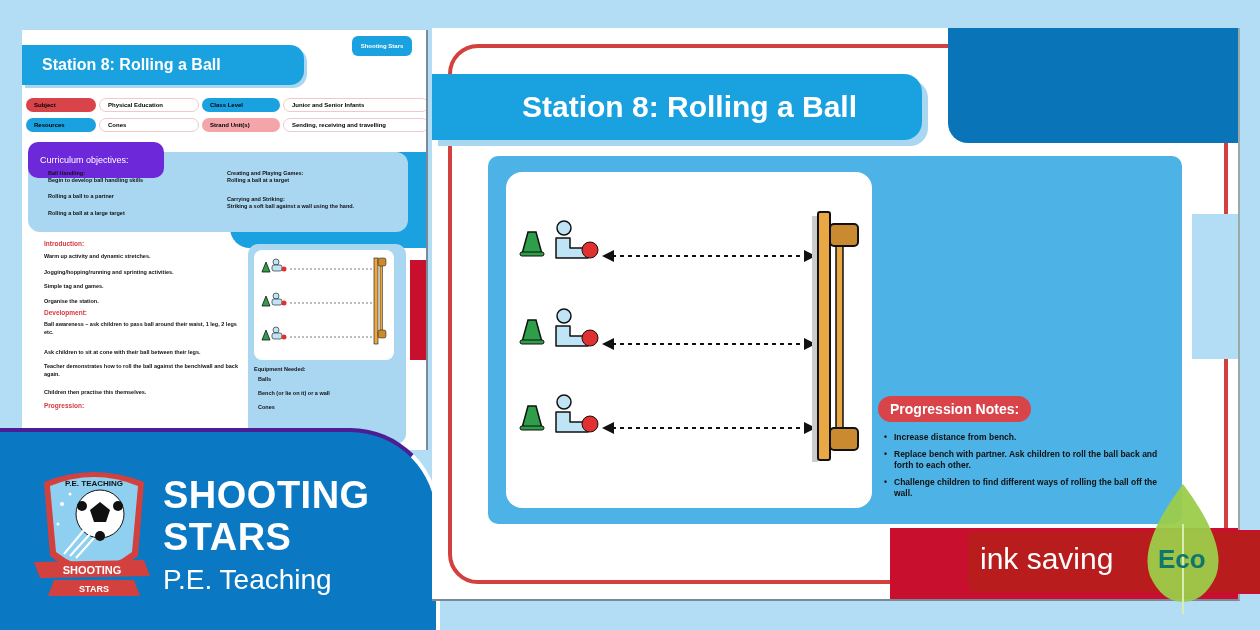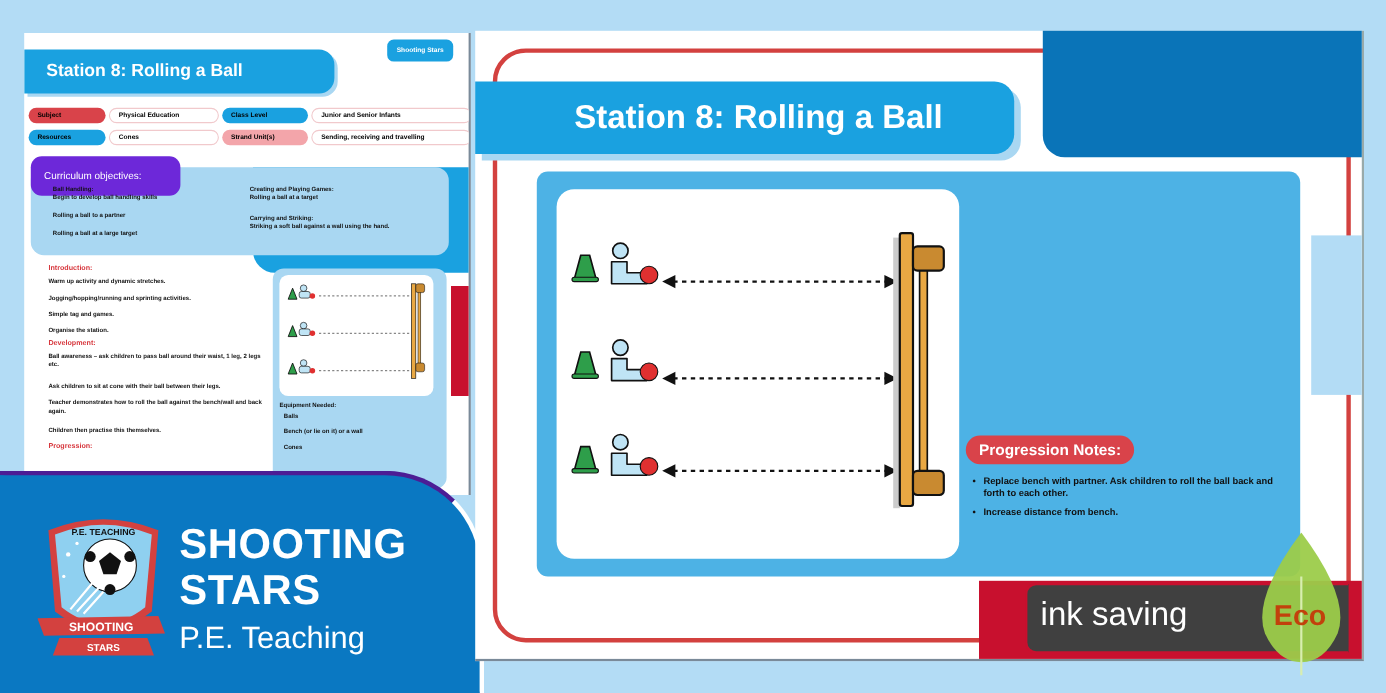--- a/index.html
+++ b/index.html
@@ -40,24 +40,24 @@
   .pr-title{position:absolute;left:0;top:46px;width:490px;height:66px;background:#1aa1e0;border-radius:0 18px 18px 0;color:#fff;font-size:30px;font-weight:bold;display:flex;align-items:center;padding-left:90px;box-shadow:6px 6px 0 #a9d7f2}
   .pr-bluebox{position:absolute;left:56px;top:128px;width:694px;height:368px;background:#4db2e5;border-radius:10px}
   .pr-white{position:absolute;left:18px;top:16px;width:366px;height:336px;background:#fff;border-radius:16px}
   .pr-redblock{position:absolute;left:458px;top:500px;width:348px;height:71px;background:#c8102e}
 
   .prog-label{position:absolute;left:390px;top:240px;height:26px;padding:0 12px;background:#d9434a;border-radius:13px;color:#fff;font-size:14px;font-weight:bold;display:flex;align-items:center}
   .prog-list{position:absolute;left:396px;top:276px;width:290px;list-style:none}
   .prog-list li{font-size:8.5px;font-weight:bold;color:#111;line-height:11px;margin-bottom:6px;padding-left:10px;position:relative}
   .prog-list li:before{content:"•";position:absolute;left:0}
 
-  .eco{position:absolute;left:932px;top:530px;width:294px;height:64px;background:#404040;border-radius:10px 0 0 10px;border:2px solid #c8102e;border-right:none}
+  .eco{position:absolute;left:966px;top:530px;width:294px;height:64px;background:#b91c1c;border-radius:10px 0 0 10px;border:2px solid #c8102e;border-right:none}
   .eco-text{position:absolute;left:12px;top:10px;color:#fff;font-size:30px}
   .eco-leaf{position:absolute;left:1138px;top:484px;width:90px;height:130px}
-  .eco-word{position:absolute;left:1158px;top:544px;color:#c2410c;font-size:26px;font-weight:bold}
+  .eco-word{position:absolute;left:1158px;top:544px;color:#0f766e;font-size:26px;font-weight:bold}
 </style>
 </head>
 <body>
 
 <div class="page-left">
   <div class="pl-tag">Shooting Stars</div>
   <div class="pl-title">Station 8: Rolling a Ball</div>
 
   <div class="pl-row" style="top:68px">
     <div class="pl-cell red" style="width:70px">Subject</div>
@@ -198,22 +198,23 @@
         </g>
         <rect x="306" y="44" width="6" height="246" fill="#ccc"></rect>
         <rect x="312" y="40" width="12" height="248" rx="2" fill="#e9a843" stroke="#111" stroke-width="2"></rect>
         <rect x="330" y="60" width="7" height="206" fill="#e9a843" stroke="#111" stroke-width="1.5"></rect>
         <rect x="324" y="52" width="28" height="22" rx="4" fill="#c98a30" stroke="#111" stroke-width="2"></rect>
         <rect x="324" y="256" width="28" height="22" rx="4" fill="#c98a30" stroke="#111" stroke-width="2"></rect>
       </svg>
     </div>
     <div class="prog-label">Progression Notes:</div>
     <ul class="prog-list">
+      <li>Increase distance from bench.</li>
       <li>Replace bench with partner. Ask children to roll the ball back and forth to each other.</li>
-      <li>Increase distance from bench.</li>
+      <li>Challenge children to find different ways of rolling the ball off the wall.</li>
     </ul>
   </div>
 </div>
 
 <div class="eco">
   <div class="eco-text">ink saving</div>
 </div>
 <svg class="eco-leaf" viewBox="0 0 90 130">
   <path d="M45,0 Q90,60 78,92 Q66,118 45,118 Q24,118 12,92 Q0,60 45,0 Z" fill="#9ccc4a" opacity="0.95"></path>
   <line x1="45" y1="40" x2="45" y2="130" stroke="#d8eeb0" stroke-width="2"></line>

